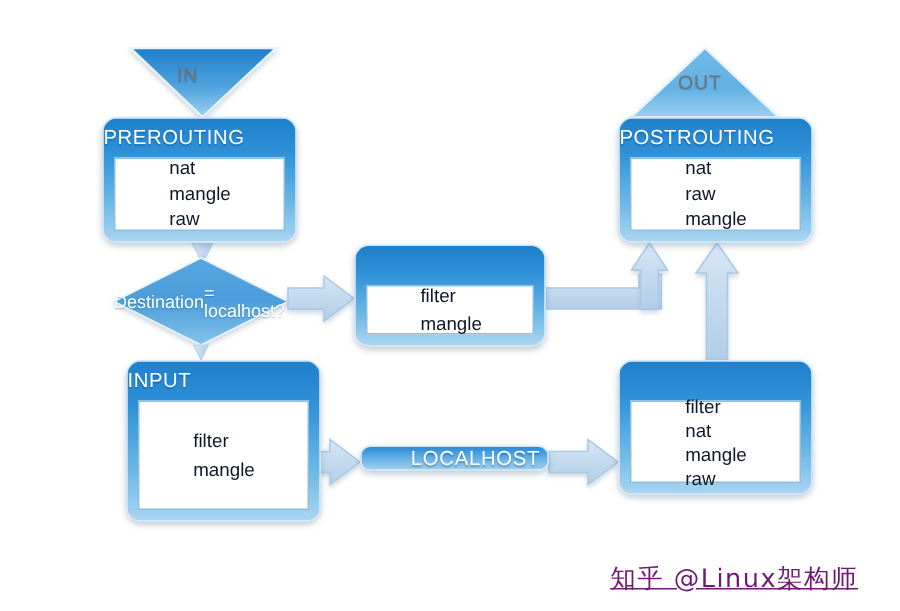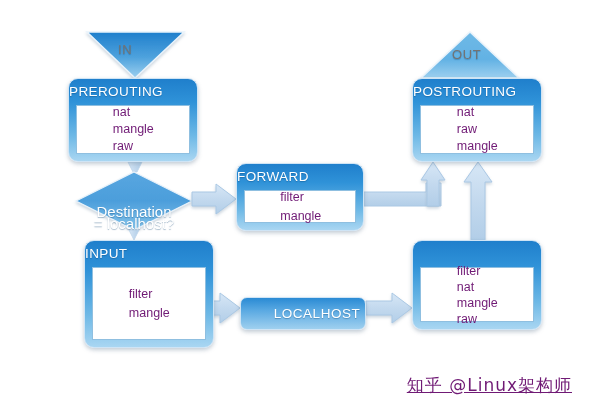--- a/index.html
+++ b/index.html
@@ -38,48 +38,48 @@
     background:#ffffff;
     border:1px solid #8fbfe0;
     box-sizing:border-box;
     padding-left:28%;
     display:flex;
     flex-direction:column;
     justify-content:center;
   }
   .chain .tables span{
     display:block;
-    color:#701a75;
+    color:#0f172a;
     font-size:12.5px;
     line-height:17px;
     text-align:left;
   }
 
   
   #prerouting{left:68px;top:78px;width:130px;height:84px;}
   #postrouting{left:412px;top:78px;width:130px;height:84px;}
   #forward{left:236px;top:163px;width:128px;height:68px;}
   #input{left:84px;top:240px;width:130px;height:108px;}
   #output{left:412px;top:240px;width:130px;height:90px;}
 
   #input .tables span,#forward .tables span{line-height:19px;}
   #output .tables span{line-height:16px;}
 
   
   #localhost{
-    position:absolute;left:240px;top:297px;width:126px;height:33px;
+    position:absolute;left:240px;top:297px;width:126px;height:17px;
     border-radius:7px;
     background:linear-gradient(180deg,#2a8ad4 0%,#5aa9e2 40%,#9fd0ef 100%);
     box-shadow:0 2px 4px rgba(120,140,160,.45);
     border:1px solid #cfe4f5;
     box-sizing:border-box;
     color:#ffffff;
     font-size:13.5px;
     letter-spacing:.5px;
-    display:flex;align-items:center;justify-content:center;
+    display:flex;align-items:flex-end;justify-content:center;
     text-shadow:0 1px 1px rgba(0,60,110,.35);
     padding-left:28px;
   }
 
   
   .tri-label{
     position:absolute;
     color:#737373;
     font-size:13px;
     letter-spacing:.6px;
@@ -89,22 +89,22 @@
   }
   #in-label{left:118px;top:42px;}
   #out-label{left:452px;top:47px;}
 
   
   #decision{
     position:absolute;left:76px;top:172px;width:116px;height:58px;
   }
   #decision .dtext{
     position:absolute;left:0;top:0;width:116px;height:58px;
-    display:flex;flex-direction:column;align-items:center;justify-content:flex-end;
-    color:#ffffff;font-size:15px;line-height:12px;
+    display:flex;flex-direction:row;align-items:center;justify-content:flex-start;
+    color:#ffffff;font-size:12px;line-height:12px;
     text-shadow:0 1px 1px rgba(0,60,110,.35);
     pointer-events:none;
   }
 
   
   #watermark{
     position:absolute;right:28px;bottom:10px;
     color:#701a75;
     font-size:17px;
     letter-spacing:1px;
@@ -185,21 +185,20 @@
   <div class="chain" id="prerouting">
     <div class="hdr">PREROUTING</div>
     <div class="tables">
       <span>nat</span>
       <span>mangle</span>
       <span>raw</span>
     </div>
   </div>
 
   <div class="chain" id="forward">
-    <div class="hdr">FORWARD</div>
     <div class="tables">
       <span>filter</span>
       <span>mangle</span>
     </div>
   </div>
 
   <div class="chain" id="postrouting">
     <div class="hdr">POSTROUTING</div>
     <div class="tables">
       <span>nat</span>

